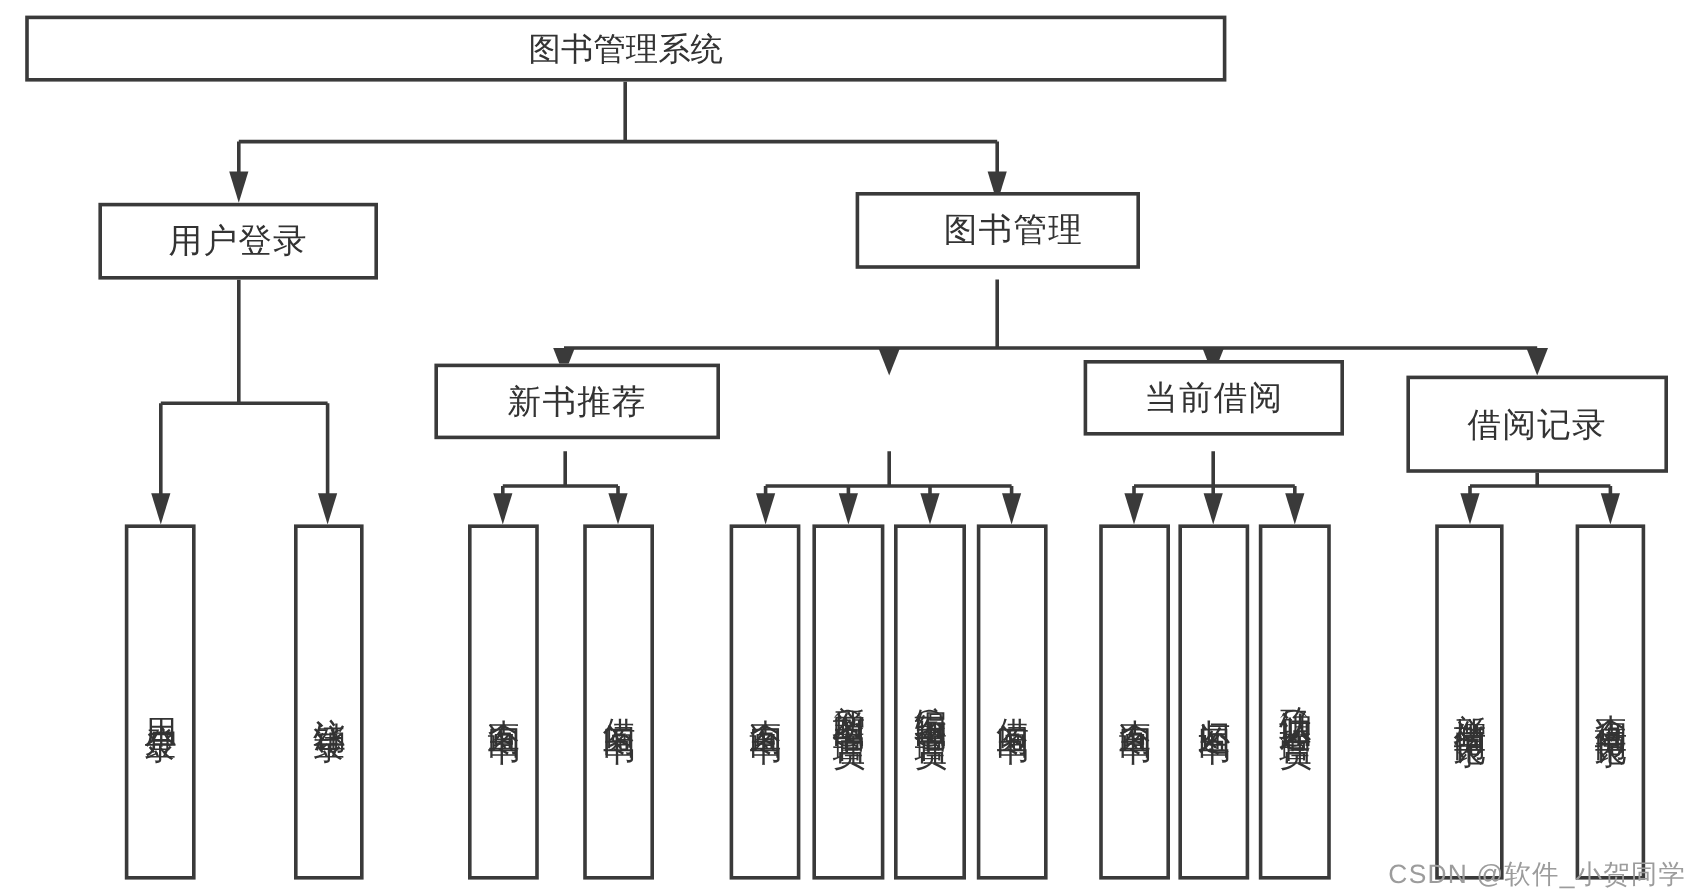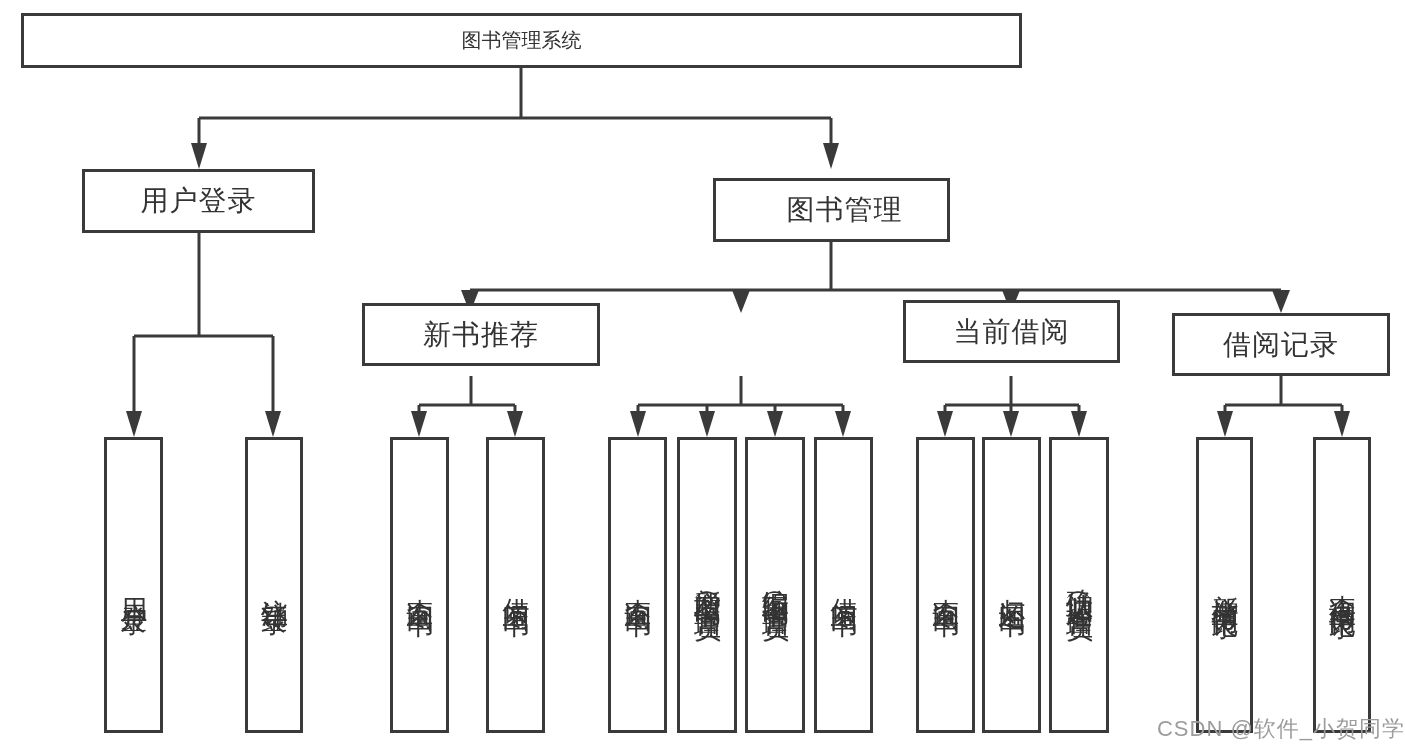--- a/index.html
+++ b/index.html
@@ -14,21 +14,21 @@
   .box{
     position:absolute;
     box-sizing:border-box;
     border:3px solid #3a3a3a;
     background:#ffffff;
     display:flex;align-items:center;justify-content:center;
     color:#333333;
     text-align:center;
   }
   .hlabel{font-size:28px;letter-spacing:1px;}
-  .root{font-size:20px;}
+  .root{font-size:27px;}
   .leaf{
     writing-mode:vertical-rl;
     font-size:27px;
     letter-spacing:4px;
     line-height:1;
   }
   .watermark{
     position:absolute;
     right:0;bottom:3px;
     font-size:22px;
@@ -85,25 +85,25 @@
       <polygon points="1071,411 1087,411 1079,437"></polygon>
 
       <polygon points="1217,411 1233,411 1225,437"></polygon>
       <polygon points="1334,411 1350,411 1342,437"></polygon>
     </g>
   </svg>
 
   <div class="box root" style="left:21px;top:13px;width:1001px;height:55px;">图书管理系统</div>
 
   <div class="box hlabel" style="left:82px;top:169px;width:233px;height:64px;">用户登录</div>
-  <div class="box hlabel" style="left:713px;top:178px;width:237px;height:64px;padding-left:26px;">图书管理</div>
+  <div class="box hlabel" style="left:713px;top:160px;width:237px;height:64px;padding-left:26px;">图书管理</div>
 
   <div class="box hlabel" style="left:362px;top:303px;width:238px;height:63px;">新书推荐</div>
   <div class="box hlabel" style="left:903px;top:300px;width:217px;height:63px;">当前借阅</div>
-  <div class="box hlabel" style="left:1172px;top:313px;width:218px;height:63px;">借阅记录</div>
+  <div class="box hlabel" style="left:1172px;top:313px;width:218px;height:81px;">借阅记录</div>
 
   <div class="box leaf" style="left:104px;top:437px;width:59px;height:296px;">用户登录</div>
   <div class="box leaf" style="left:245px;top:437px;width:58px;height:296px;">注销登录</div>
 
   <div class="box leaf" style="left:390px;top:437px;width:59px;height:296px;">查询图书</div>
   <div class="box leaf" style="left:486px;top:437px;width:59px;height:296px;">借阅图书</div>
 
   <div class="box leaf" style="left:608px;top:437px;width:59px;height:296px;">查询图书</div>
   <div class="box leaf" style="left:677px;top:437px;width:60px;height:296px;">新增图书（管理员）</div>
   <div class="box leaf" style="left:745px;top:437px;width:60px;height:296px;">编辑图书（管理员）</div>

